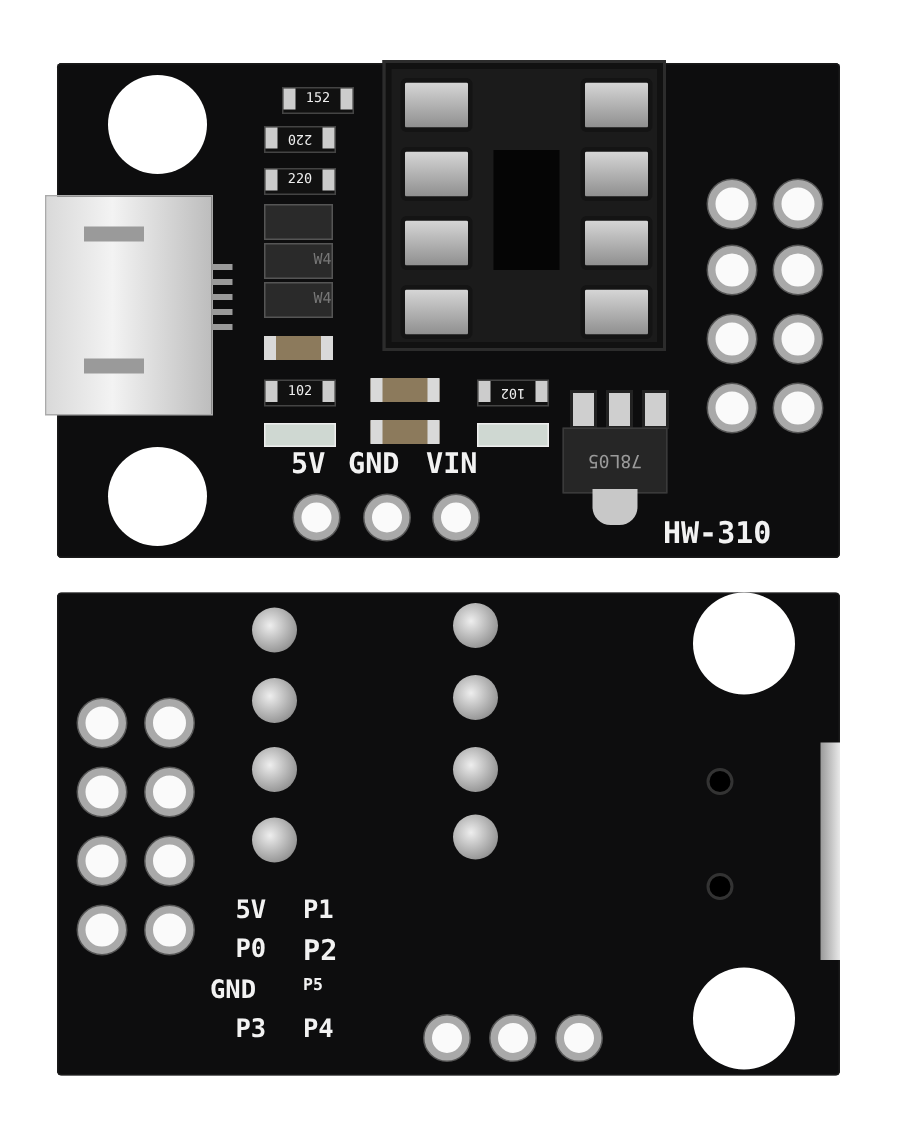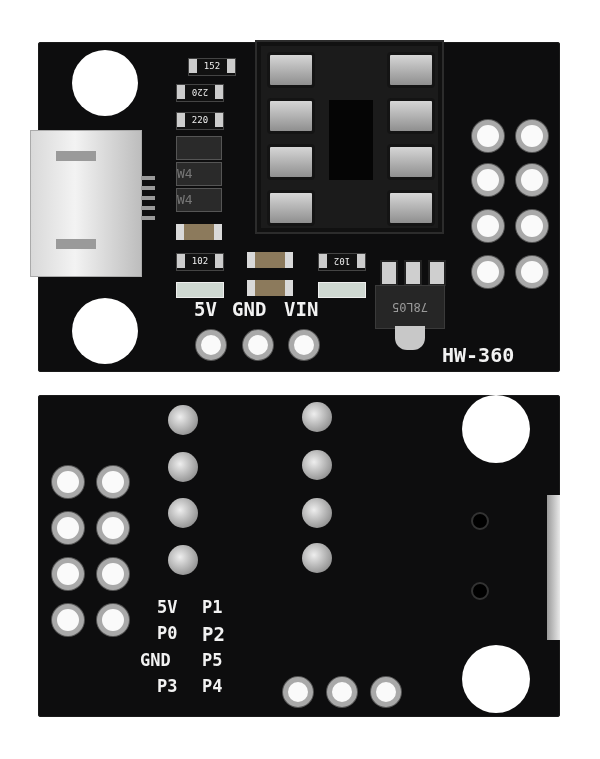--- a/index.html
+++ b/index.html
@@ -8,21 +8,21 @@
   .hole{position:absolute;background:#fff;border-radius:50%;}
   .pad{position:absolute;border-radius:50%;background:#fafafa;border:5px solid #a9a9a9;box-sizing:border-box;box-shadow:0 0 0 1px #555;}
   .solder{position:absolute;border-radius:50%;background:radial-gradient(circle at 40% 40%,#eee,#999 70%,#666);}
   .silk{position:absolute;color:#f2f2f2;font-family:"DejaVu Sans Mono",monospace;font-weight:bold;letter-spacing:0px;white-space:nowrap;}
   .res{position:absolute;height:16px;background:#111;border:1px solid #444;}
   .res .end{position:absolute;top:0;width:8px;height:14px;background:#ccc;}
   .res .lbl{position:absolute;left:8px;right:8px;top:0;height:14px;color:#eee;font-size:9px;line-height:14px;text-align:center;font-family:"DejaVu Sans Mono",monospace;}
   .cap{position:absolute;height:16px;background:#8c7a5c;border-radius:1px;}
   .cap .end{position:absolute;top:0;width:8px;height:16px;background:#d9d9d9;}
   .diode{position:absolute;width:44px;height:22px;background:#2a2a2a;border:1px solid #555;}
-  .diode .lbl{color:#777;font-size:13px;text-align:left;line-height:22px;font-family:"DejaVu Sans Mono",monospace;}
+  .diode .lbl{color:#777;font-size:10px;text-align:right;line-height:22px;font-family:"DejaVu Sans Mono",monospace;}
   .led{position:absolute;width:46px;height:14px;background:#cfd8d2;border:1px solid #eee;}
   .socket{position:absolute;left:255px;top:40px;width:185px;height:190px;background:#1b1b1b;border:2px solid #2c2c2c;box-shadow:inset 0 0 0 4px #111;}
   .pin{position:absolute;width:42px;height:30px;background:linear-gradient(#d6d6d6,#8f8f8f);border-radius:4px;border:3px solid #141414;}
   .usb{position:absolute;left:30px;top:130px;width:110px;height:145px;background:linear-gradient(90deg,#d9d9d9,#f3f3f3 40%,#bdbdbd);border:1px solid #aaa;}
   .usb-tab{position:absolute;background:#9a9a9a;}
   .regulator{position:absolute;left:375px;top:285px;width:68px;height:42px;background:#262626;border:1px solid #3a3a3a;}
   .regulator .lbl{color:#9a9a9a;font-size:12px;text-align:center;line-height:42px;transform:rotate(180deg);font-family:"DejaVu Sans Mono",monospace;}
   .reg-leg{position:absolute;width:14px;height:22px;background:#cfcfcf;border:2px solid #222;}
 </style>
 </head>
@@ -126,21 +126,21 @@
 <div class="pad" style="left:516px;top:256px;width:32px;height:32px;"></div>
 
 <div class="reg-leg" style="left:380px;top:260px;"></div>
 <div class="reg-leg" style="left:404px;top:260px;"></div>
 <div class="reg-leg" style="left:428px;top:260px;"></div>
 <div class="regulator">
   <div class="lbl">78L05</div>
 </div>
 <div style="position:absolute;left:395px;top:326px;width:30px;height:24px;background:#c8c8c8;border-radius:0 0 12px 12px;"></div>
 
-<div class="silk" style="left:442px;top:343px;font-size:20px;">HW-360</div>
+<div class="silk" style="left:442px;top:343px;font-size:20px;">HW-310</div>
 
 <div class="board" style="left:38px;top:395px;width:522px;height:322px;"></div>
 
 <div class="hole" style="left:462px;top:395px;width:68px;height:68px;"></div>
 <div class="hole" style="left:462px;top:645px;width:68px;height:68px;"></div>
 
 <div style="position:absolute;left:547px;top:495px;width:13px;height:145px;background:linear-gradient(90deg,#9a9a9a,#e9e9e9);"></div>
 
 <div class="solder" style="left:168px;top:405px;width:30px;height:30px;"></div>
 <div class="solder" style="left:168px;top:452px;width:30px;height:30px;"></div>
@@ -161,19 +161,19 @@
 <div class="pad" style="left:52px;top:558px;width:32px;height:32px;"></div>
 <div class="pad" style="left:97px;top:558px;width:32px;height:32px;"></div>
 <div class="pad" style="left:52px;top:604px;width:32px;height:32px;"></div>
 <div class="pad" style="left:97px;top:604px;width:32px;height:32px;"></div>
 
 <div class="silk" style="left:157px;top:597px;font-size:17px;">5V</div>
 <div class="silk" style="left:202px;top:597px;font-size:17px;">P1</div>
 <div class="silk" style="left:157px;top:623px;font-size:17px;">P0</div>
 <div class="silk" style="left:202px;top:623px;font-size:19px;">P2</div>
 <div class="silk" style="left:140px;top:650px;font-size:17px;">GND</div>
-<div class="silk" style="left:202px;top:650px;font-size:17px;text-align:right;">P5</div>
+<div class="silk" style="left:202px;top:650px;font-size:11px;text-align:right;">P5</div>
 <div class="silk" style="left:157px;top:676px;font-size:17px;">P3</div>
 <div class="silk" style="left:202px;top:676px;font-size:17px;">P4</div>
 
 <div class="pad" style="left:283px;top:677px;width:30px;height:30px;"></div>
 <div class="pad" style="left:327px;top:677px;width:30px;height:30px;"></div>
 <div class="pad" style="left:371px;top:677px;width:30px;height:30px;"></div>
 
 </body></html>

